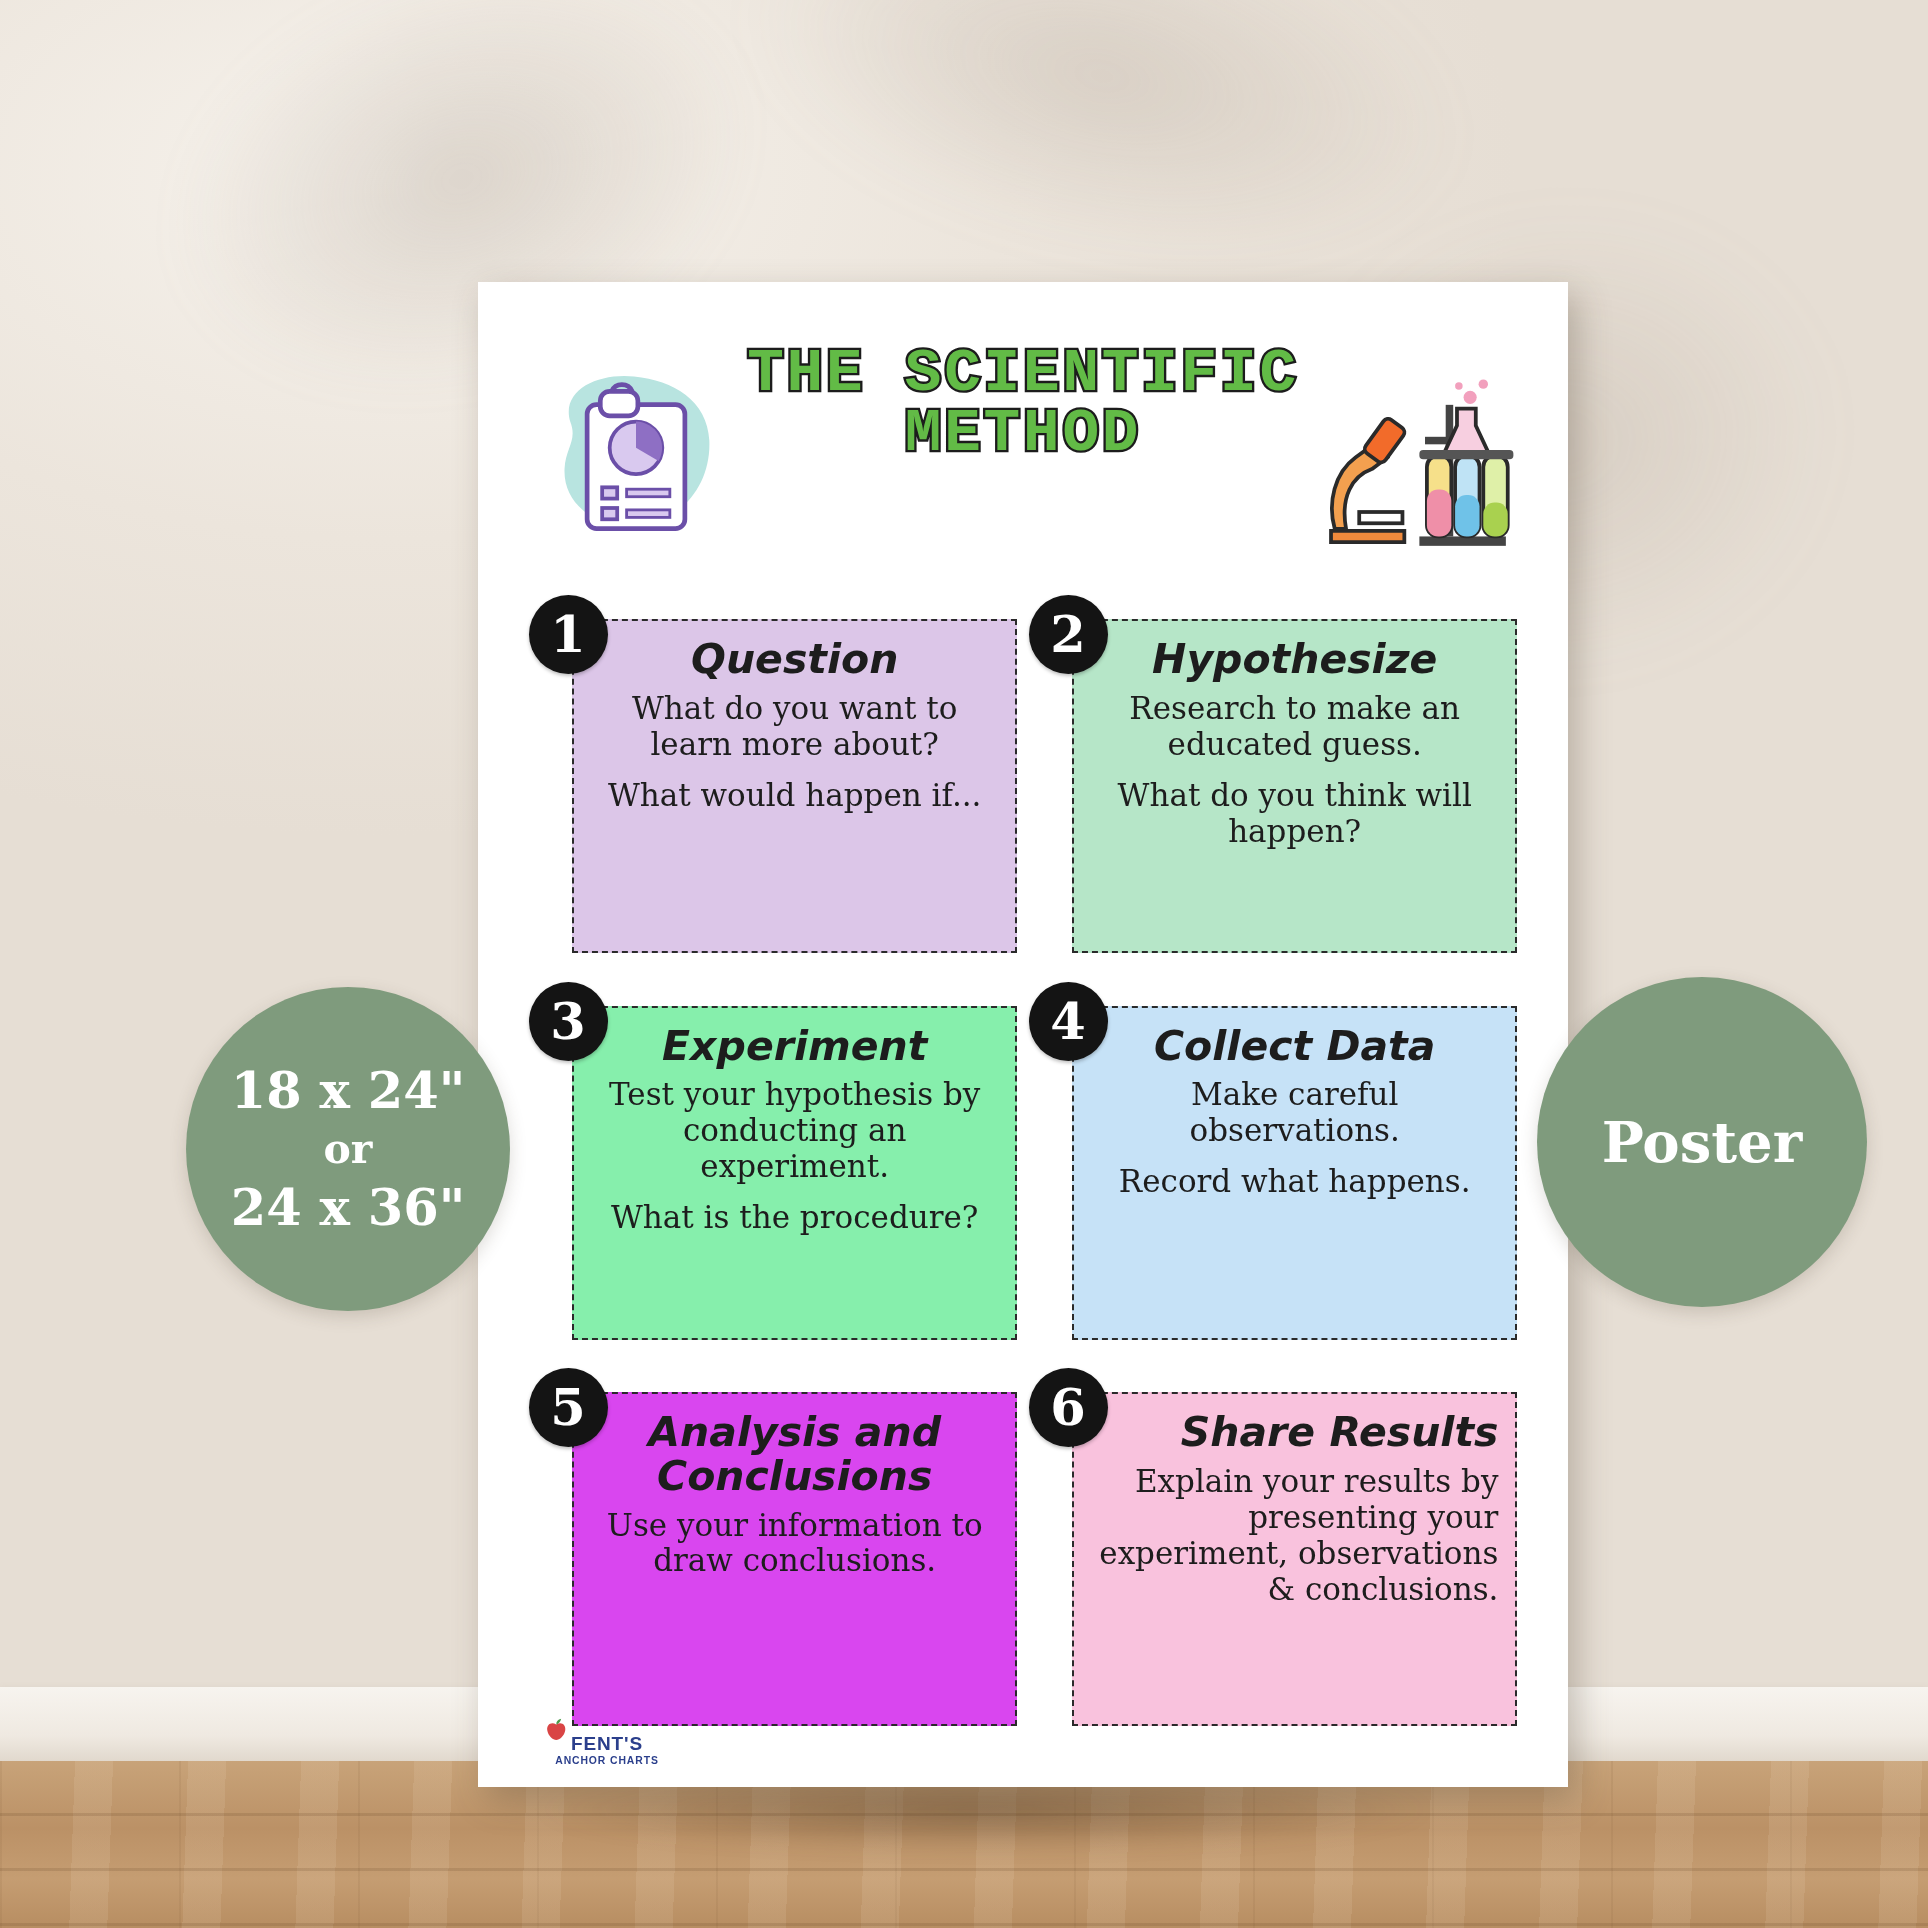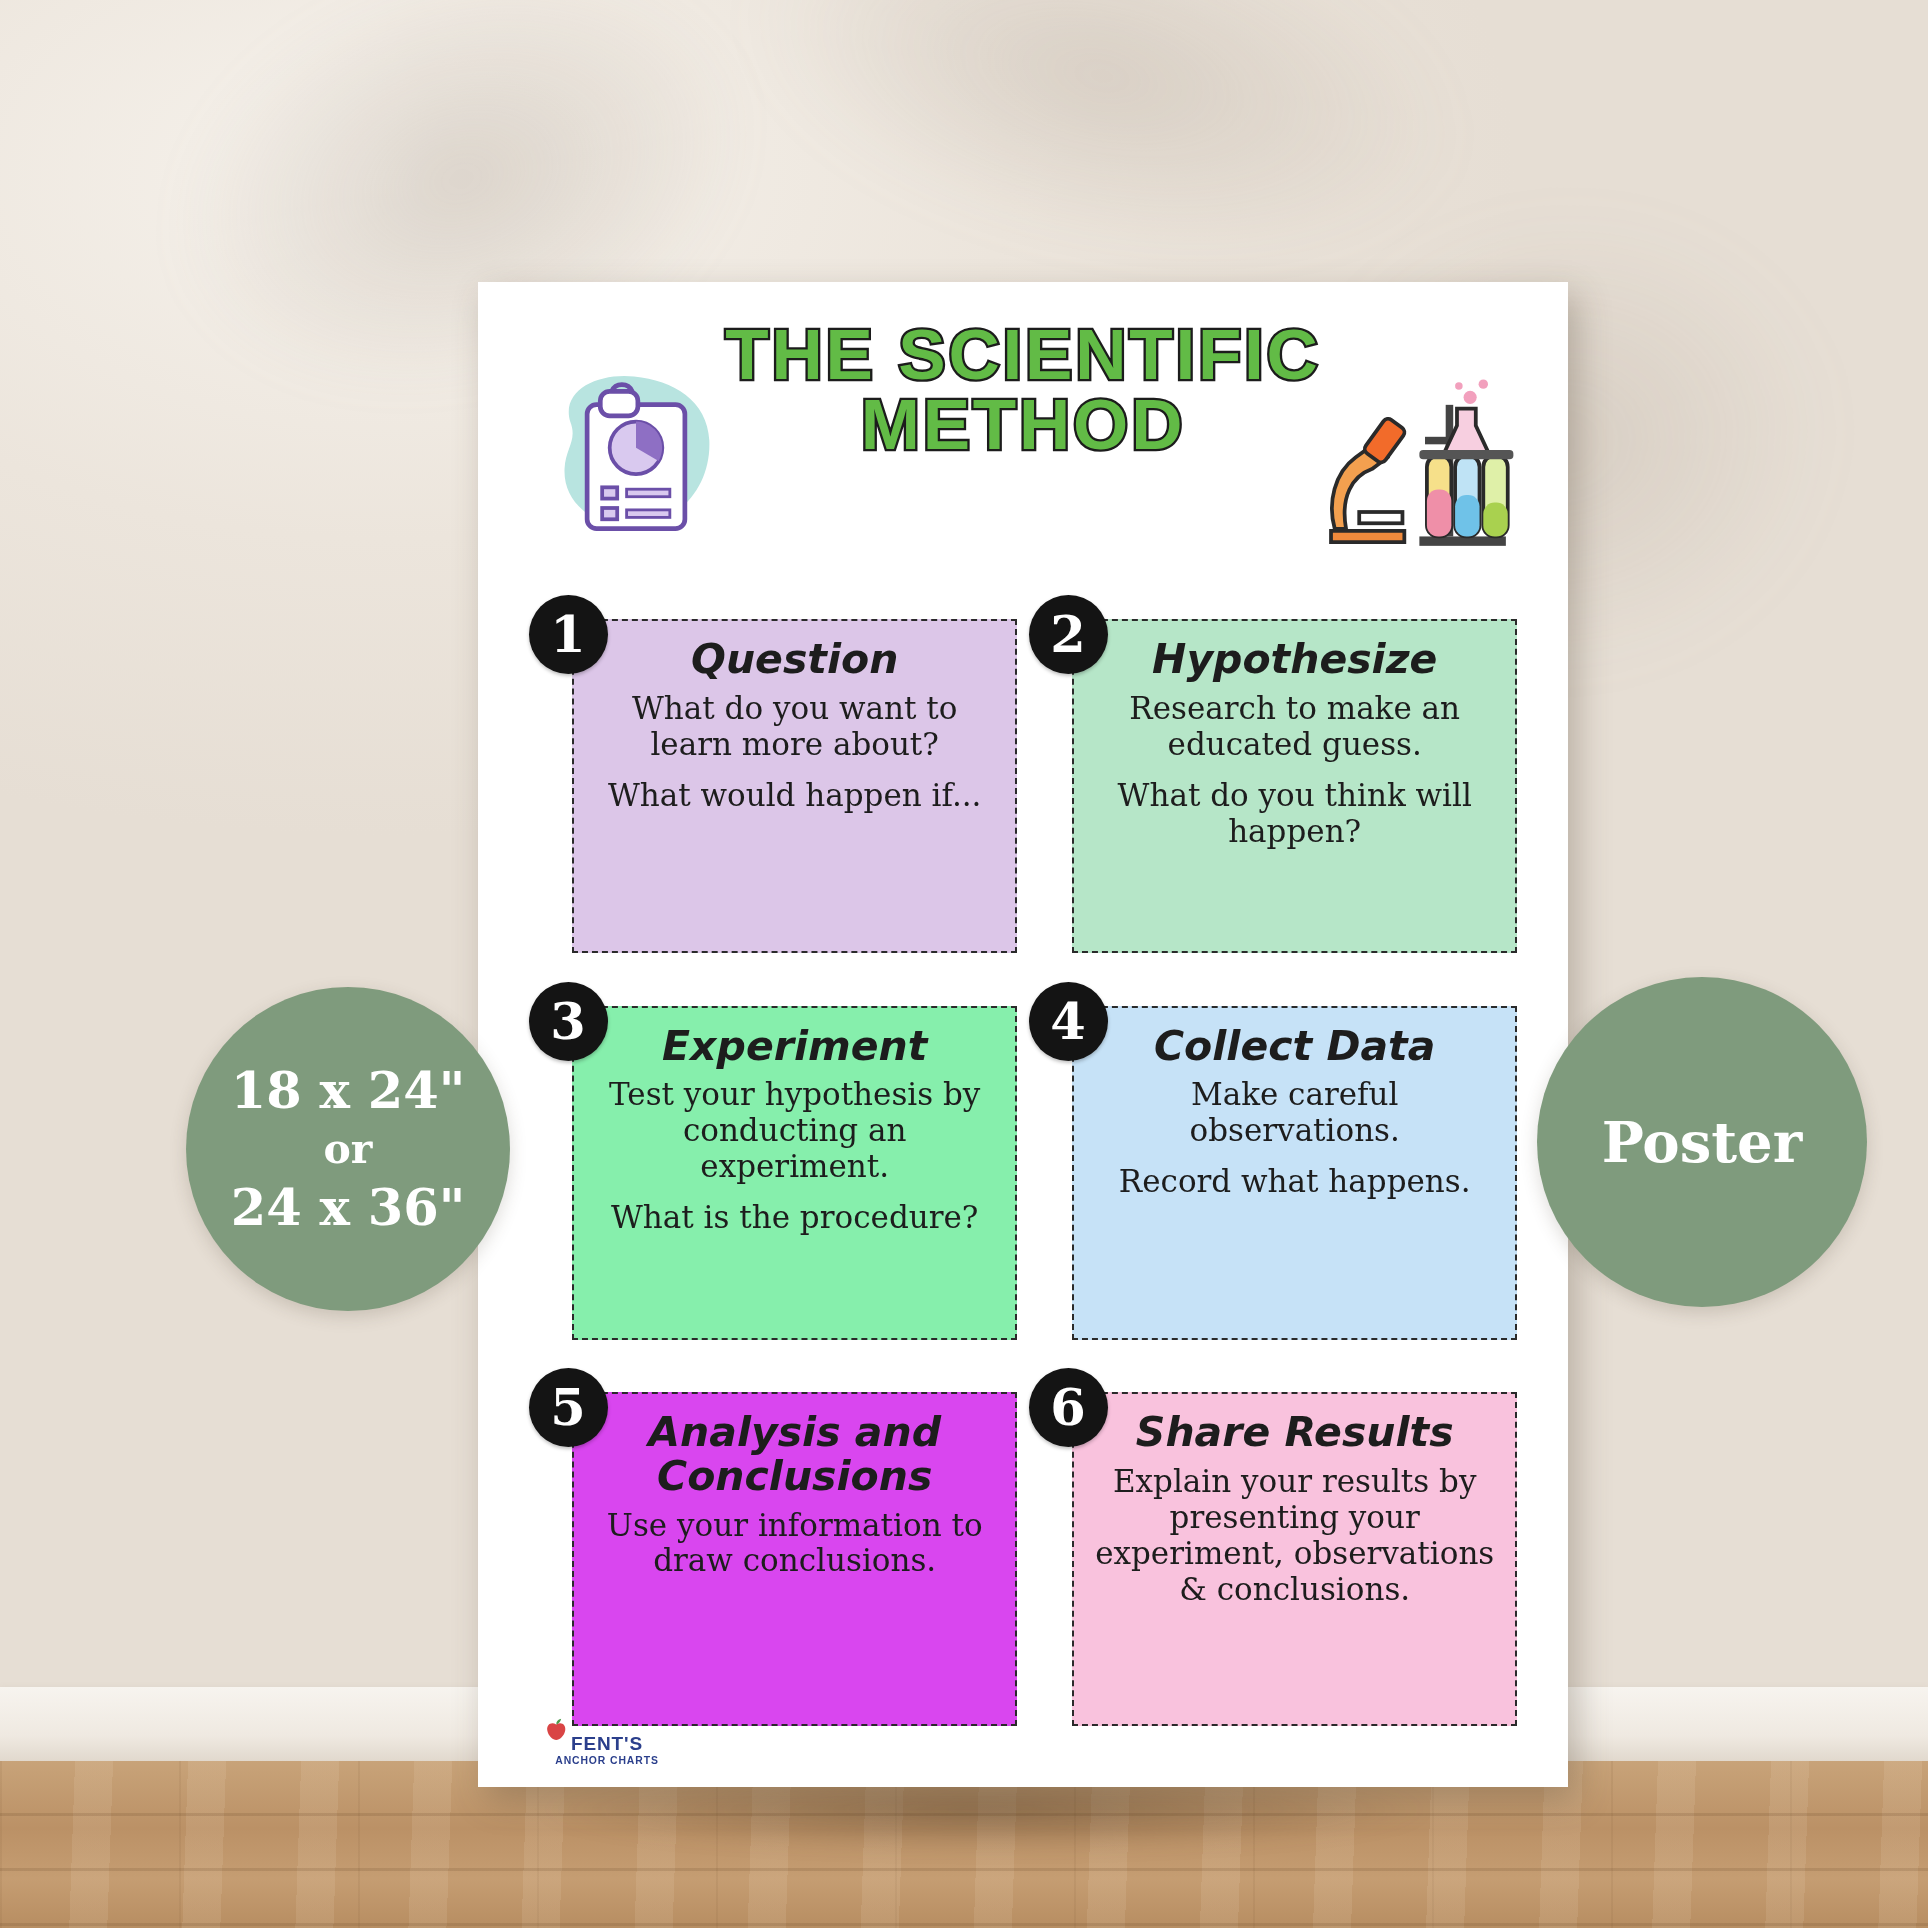--- a/index.html
+++ b/index.html
@@ -102,29 +102,30 @@
     top: 282px;
     width: 1090px;
     height: 1505px;
     background: #ffffff;
     box-shadow: 9.4px 13px 32px rgba(80,65,50,0.30);
   }
 
   .poster-title {
     text-align: center;
     padding-top: 38px;
-    font-family: Liberation Sans, sans-serif;
-    font-weight: bold;
-    font-size: 71px;
+    font-family: Liberation Mono, monospace;
+    font-weight: bold;
+    font-size: 61px;
     line-height: 0.98;
     letter-spacing: 2.8px;
     color: #62bb46;
     -webkit-text-stroke: 4.7px #1c1c1c;
     paint-order: stroke fill;
     text-shadow: 0 0 0 #1c1c1c;
+    margin-top: 24px;
   }
   .poster-title .t-line { display: block; }
 
   
   .clipboard-icon {
     position: absolute;
     left: 64px;
     top: 85px;
     width: 188px;
     height: 188px;
@@ -206,21 +207,21 @@
   }
   .card-body p { margin: 0 0 15px 0; }
   .card-body p:last-child { margin-bottom: 0; }
 
   
   .c-purple { background: #dcc6e8; }
   .c-green  { background: #b6e6c8; }
   .c-orange { background: #86efac; }
   .c-blue   { background: #c6e2f7; }
   .c-red    { background: #d946ef; }
-  .c-pink   { background: #f9c2dd; }
+  .c-pink   { background: #f9c2dd; text-align: right; }
 
   
   .brand {
     position: absolute;
     left: 49px;
     bottom: 21px;
     width: 160px;
     text-align: center;
     font-family: Liberation Sans, sans-serif;
   }

